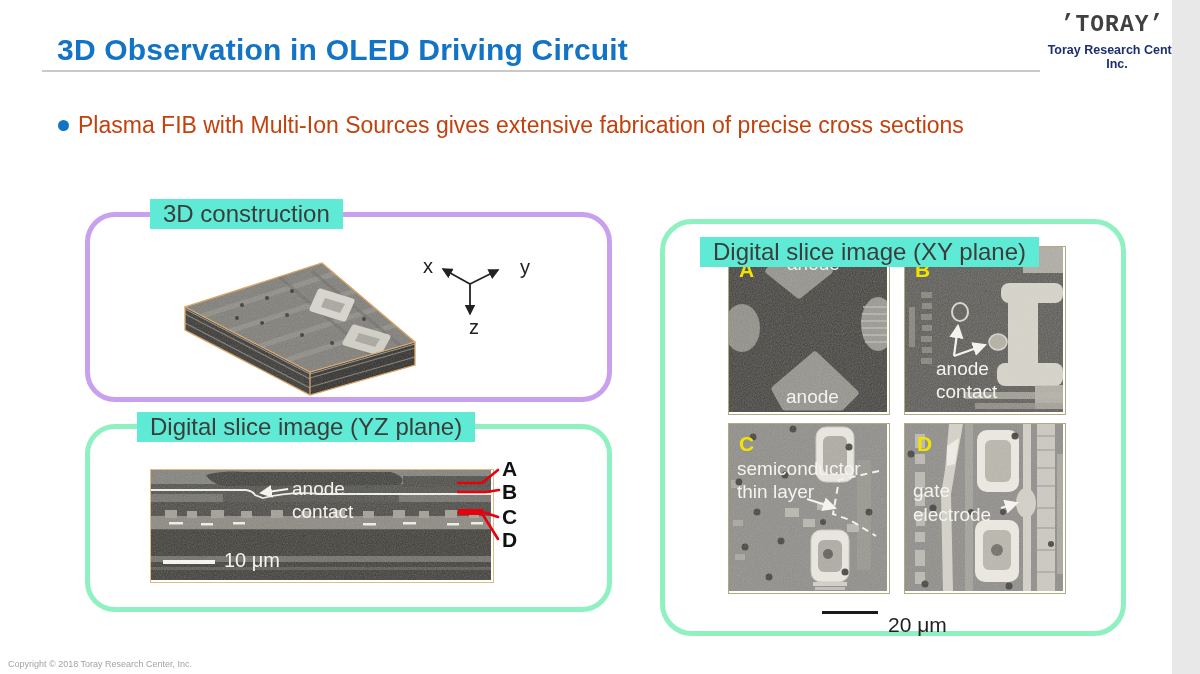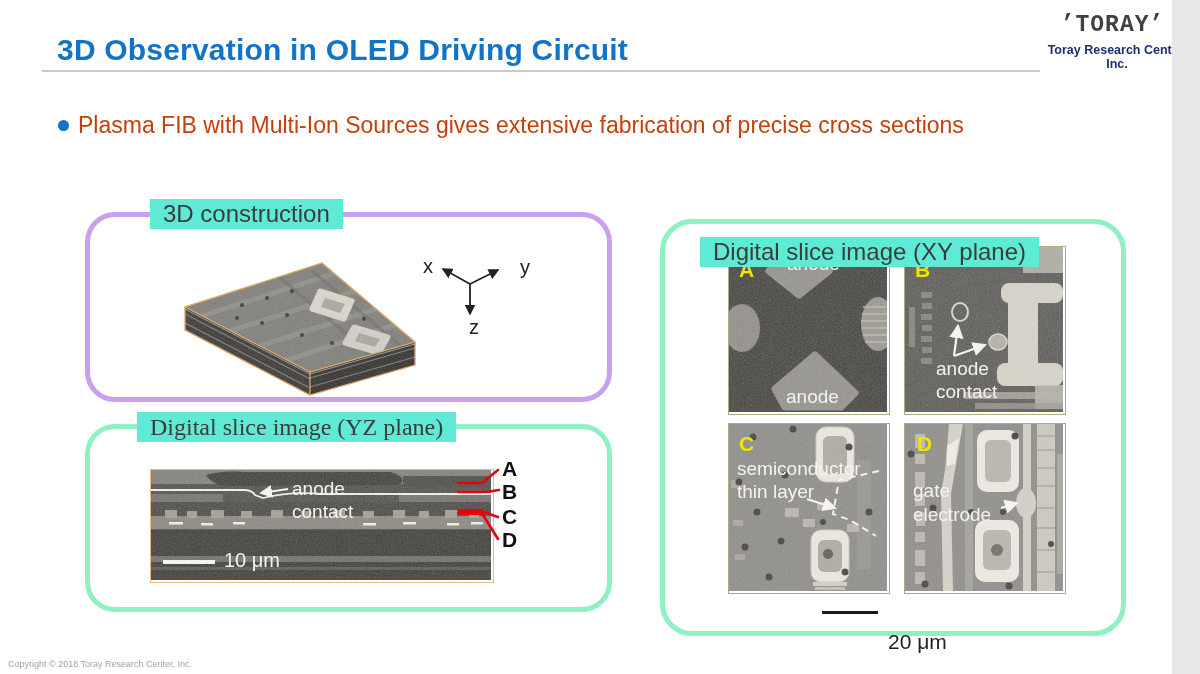--- a/index.html
+++ b/index.html
@@ -23,21 +23,21 @@
   .panel.green{border-color:#8ff0c2;}
   .panel-title{
     position:absolute;background:#5eead4;padding:0 13px;font-size:24px;color:#3c3c3c;
     line-height:30px;white-space:nowrap;z-index:3;
   }
   
   .yz-img{position:absolute;left:150px;top:469px;width:342px;height:112px;border:1px solid #e3bc82;z-index:2;}
   
   .slice{position:absolute;border:1px solid #b3a97f;z-index:2;}
   .scalebar-line{position:absolute;left:822px;top:611px;width:56px;height:3px;background:#1a1a1a;z-index:2;}
-  .scalebar-label{position:absolute;left:888px;top:630px;font-size:21px;color:#222;z-index:2;}
+  .scalebar-label{position:absolute;left:888px;top:613px;font-size:21px;color:#222;z-index:2;}
   .abs{position:absolute;}
   .copyright{position:absolute;left:8px;top:659px;font-size:9px;color:#a3a3a3;}
   svg text{font-family:"Liberation Sans", sans-serif;}
   .sem-label{font-size:21px;font-weight:700;fill:#f2e400;}
   .sem-note{font-size:19px;fill:#f4f3ee;}
 </style>
 </head>
 <body>
 
 <svg width="0" height="0" style="position:absolute" aria-hidden="true">
@@ -140,21 +140,21 @@
       <line x1="55" y1="34" x2="28" y2="19" marker-end="url(#arrK)"></line>
       <line x1="55" y1="34" x2="83" y2="20" marker-end="url(#arrK)"></line>
       <line x1="55" y1="34" x2="55" y2="64" marker-end="url(#arrK)"></line>
     </g>
     <text x="13" y="23" font-size="20" fill="#222" text-anchor="middle">x</text>
     <text x="110" y="24" font-size="20" fill="#222" text-anchor="middle">y</text>
     <text x="59" y="84" font-size="20" fill="#222" text-anchor="middle">z</text>
   </svg>
 
   <div class="panel green" style="left:85px;top:424px;width:517px;height:178px;"></div>
-  <span class="panel-title" style="left:137px;top:412px;font-family:Liberation Serif, serif;">Digital slice image (YZ plane)</span>
+  <span class="panel-title" style="left:137px;top:412px;">Digital slice image (YZ plane)</span>
 
   <div class="yz-img">
     <svg width="340" height="110" viewBox="0 0 340 110">
       <rect width="340" height="110" fill="#4b4b47"></rect>
       <rect x="0" y="0" width="340" height="14" fill="#7d7b76"></rect>
       <path d="M55,5 Q70,0 95,2 L240,2 Q258,8 248,15 L72,16 Q58,12 55,5 Z" fill="#3a3936"></path>
       <rect x="252" y="6" width="88" height="11" fill="#474641"></rect>
       <path d="M0,20 H95 q7,1 9,5 l8,3 q28,-7 58,-4 H340" fill="none" stroke="#f0efe9" stroke-width="1.8"></path>
       <rect x="0" y="24" width="72" height="8" fill="#6f6d68"></rect>
       <rect x="248" y="25" width="92" height="8" fill="#6f6d68"></rect>

